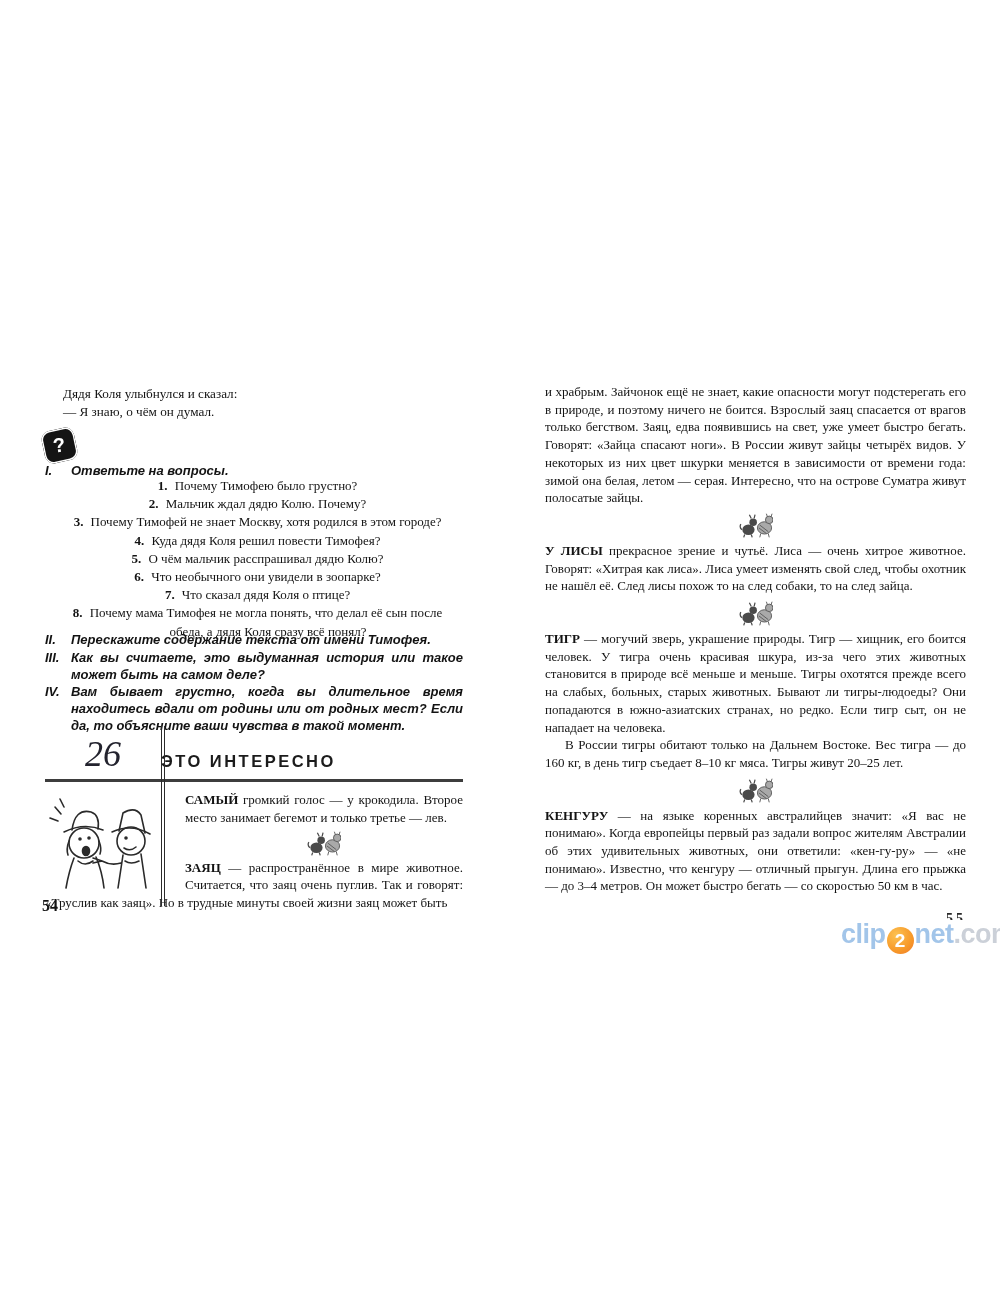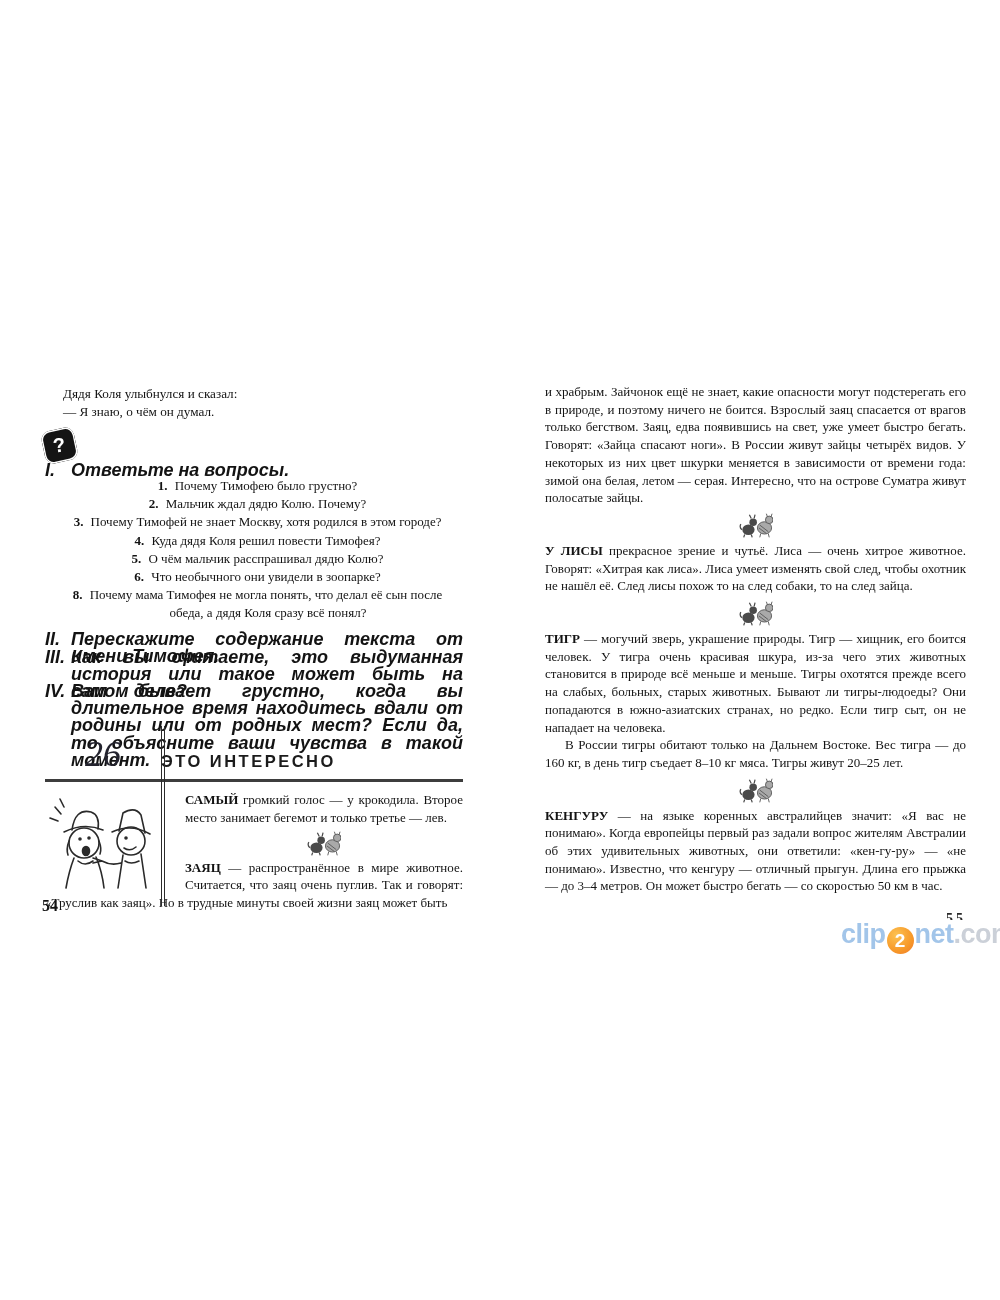--- a/index.html
+++ b/index.html
@@ -8,21 +8,21 @@
   .page{position:absolute;}
   .page-left{left:45px;top:385px;width:418px;}
   .page-right{left:545px;top:383px;width:421px;font-size:13px;line-height:17.7px;text-align:justify;font-family:Liberation Serif, serif;}
   p{margin:0;}
   .dialogue p{text-indent:18px;font-size:13.2px;line-height:17.6px;}
   .qbadge{position:absolute;left:-2px;top:44px;width:33px;height:33px;background:#141414;
           border-radius:9px;transform:rotate(-12deg);display:flex;align-items:center;justify-content:center;
           box-shadow:0 0 0 1.5px #fff inset;}
   .qbadge span{color:#fff;font-family:"Liberation Sans",sans-serif;font-weight:bold;font-size:20px;transform:rotate(4deg);}
   .task{position:absolute;left:0;width:418px;font-family:"Liberation Sans",sans-serif;
-        font-weight:bold;font-style:italic;font-size:18px;line-height:17.2px;text-align:justify;
+        font-weight:bold;font-style:italic;font-size:13px;line-height:17.2px;text-align:justify;
         padding-left:26px;text-indent:-26px;box-sizing:border-box;}
   .task .tlabel{display:inline-block;width:26px;text-indent:0;}
   .task-i{top:77px;}
   .task-ii{top:246px;}
   .task-iii{top:264px;}
   .task-iv{top:298px;}
   ol.qlist{position:absolute;left:0;top:92px;width:400px;margin:0;padding:0;list-style:none;}
   ol.qlist li{font-size:13px;line-height:18.2px;padding-left:46px;text-indent:-28px;text-align:center;}
   ol.qlist .qnum{display:inline-block;width:24px;text-indent:0;font-weight:bold;}
   .lesson{position:absolute;left:0;top:344px;width:418px;}
@@ -71,20 +71,21 @@
     <span class="tlabel">I.</span><span>Ответьте на вопросы.</span>
   </div>
 
   <ol class="qlist">
     <li><span class="qnum">1.</span><span>Почему Тимофею было грустно?</span></li>
     <li><span class="qnum">2.</span><span>Мальчик ждал дядю Колю. Почему?</span></li>
     <li><span class="qnum">3.</span><span>Почему Тимофей не знает Москву, хотя родился в этом городе?</span></li>
     <li><span class="qnum">4.</span><span>Куда дядя Коля решил повести Тимофея?</span></li>
     <li><span class="qnum">5.</span><span>О чём мальчик расспрашивал дядю Колю?</span></li>
     <li><span class="qnum">6.</span><span>Что необычного они увидели в зоопарке?</span></li>
+    <li><span class="qnum">7.</span><span>Что сказал дядя Коля о птице?</span></li>
     <li><span class="qnum">8.</span><span>Почему мама Тимофея не могла понять, что делал её сын после обеда, а дядя Коля сразу всё понял?</span></li>
   </ol>
 
   <div class="task task-ii">
     <span class="tlabel">II.</span><span>Перескажите содержание текста от имени Тимофея.</span>
   </div>
   <div class="task task-iii">
     <span class="tlabel">III.</span><span>Как вы считаете, это выдуманная история или такое может быть на самом деле?</span>
   </div>
   <div class="task task-iv">

